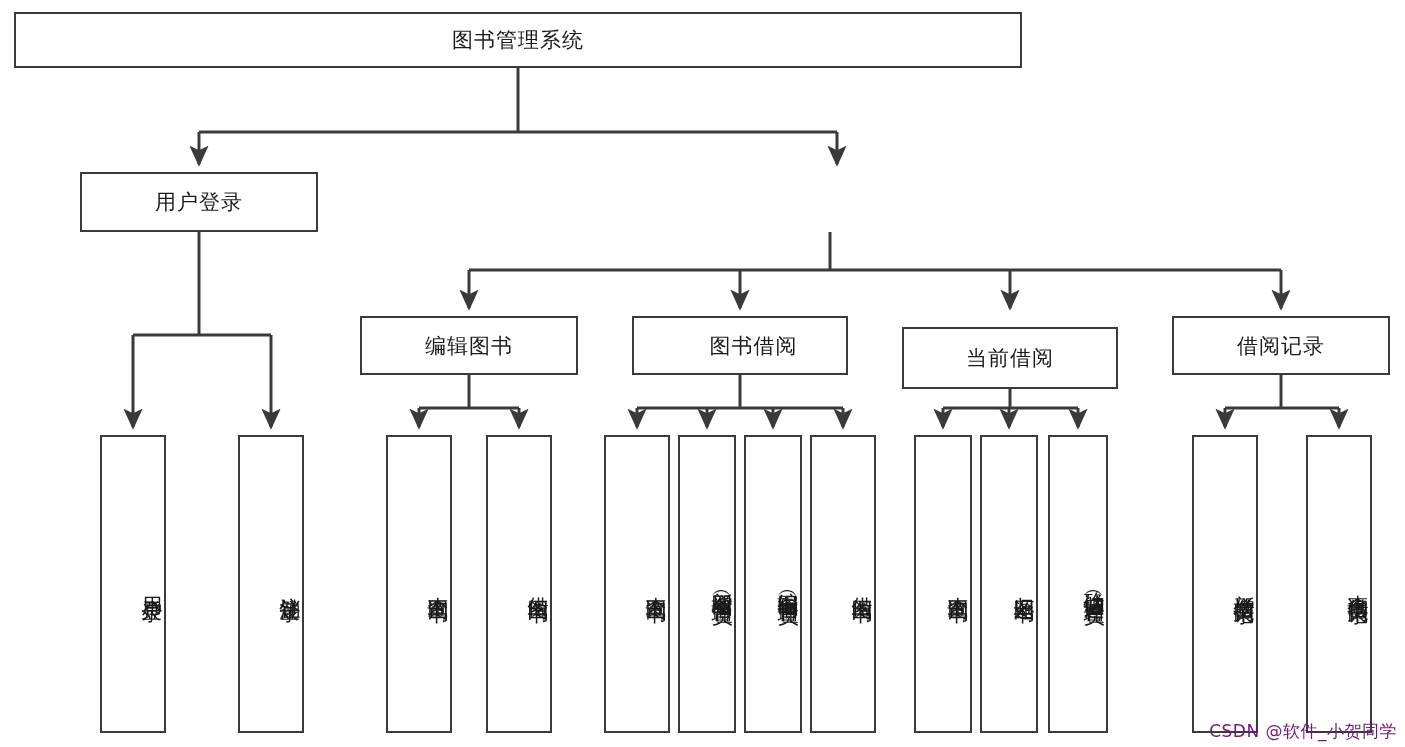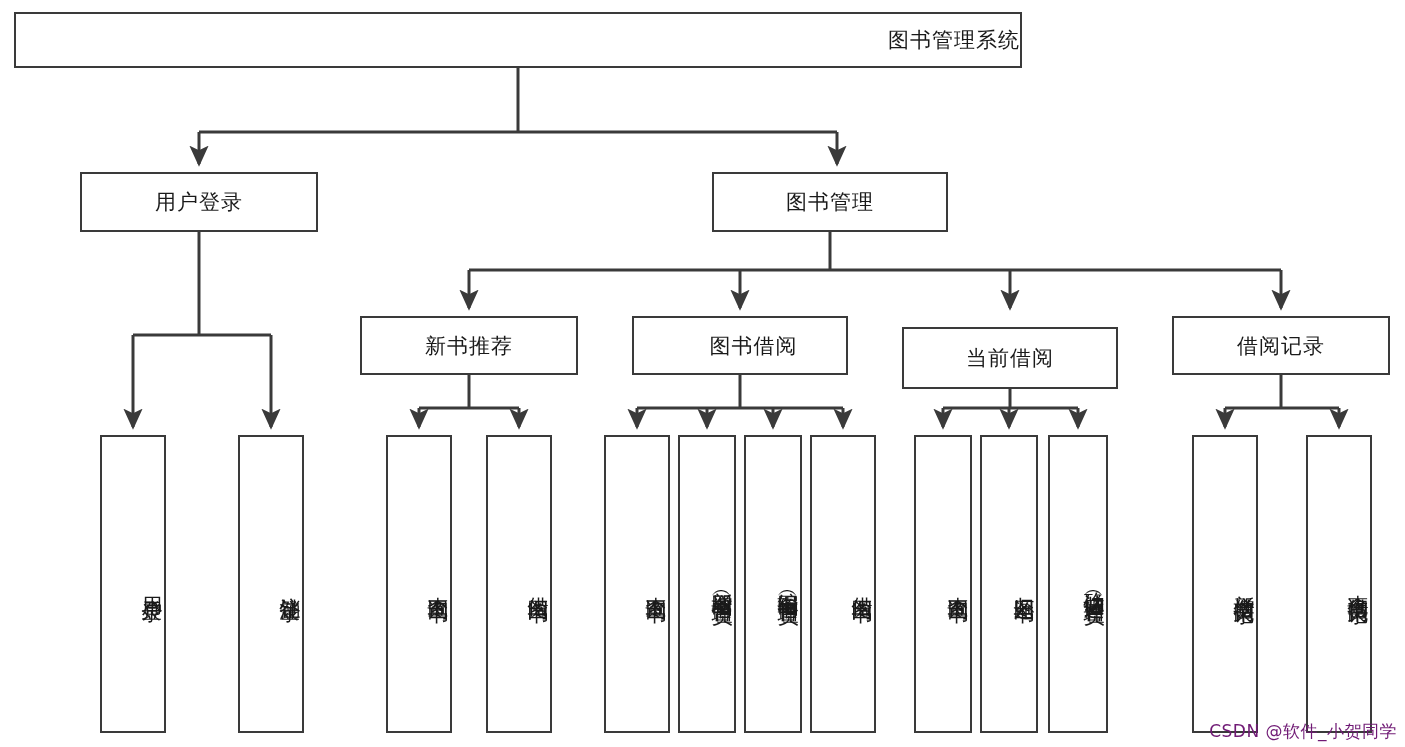--- a/index.html
+++ b/index.html
@@ -115,33 +115,30 @@
       <path d="M 1009 408 L 1009 427" marker-end="url(#arrow)"></path>
       <path d="M 1078 408 L 1078 427" marker-end="url(#arrow)"></path>
 
       <path d="M 1281 375 L 1281 408"></path>
       <path d="M 1225 408 L 1339 408"></path>
       <path d="M 1225 408 L 1225 427" marker-end="url(#arrow)"></path>
       <path d="M 1339 408 L 1339 427" marker-end="url(#arrow)"></path>
     </g>
   </svg>
 
-  <div class="node horiz" style="left:14px; top:12px; width:1008px; height:56px;justify-content:flex-end;">
+  <div class="node horiz" style="left:14px; top:12px; width:1008px; height:56px;">
     <span>图书管理系统</span>
   </div>
 
   <div class="node horiz" style="left:80px; top:172px; width:238px; height:60px;">
     <span>用户登录</span>
   </div>
-  <div class="node horiz" style="left:712px; top:172px; width:236px; height:60px;">
-    <span>图书管理</span>
-  </div>
 
   <div class="node horiz" style="left:360px; top:316px; width:218px; height:59px;">
-    <span>新书推荐</span>
+    <span>编辑图书</span>
   </div>
   <div class="node horiz" style="left:632px; top:316px; width:216px; height:59px;padding-left:27px;">
     <span>图书借阅</span>
   </div>
   <div class="node horiz" style="left:902px; top:327px; width:216px; height:62px;">
     <span>当前借阅</span>
   </div>
   <div class="node horiz" style="left:1172px; top:316px; width:218px; height:59px;">
     <span>借阅记录</span>
   </div>

